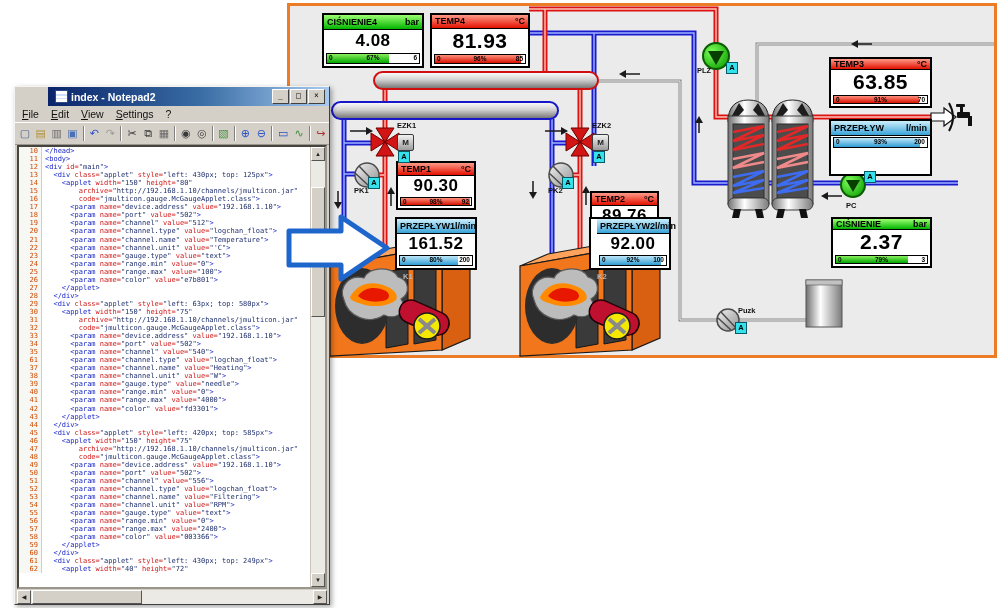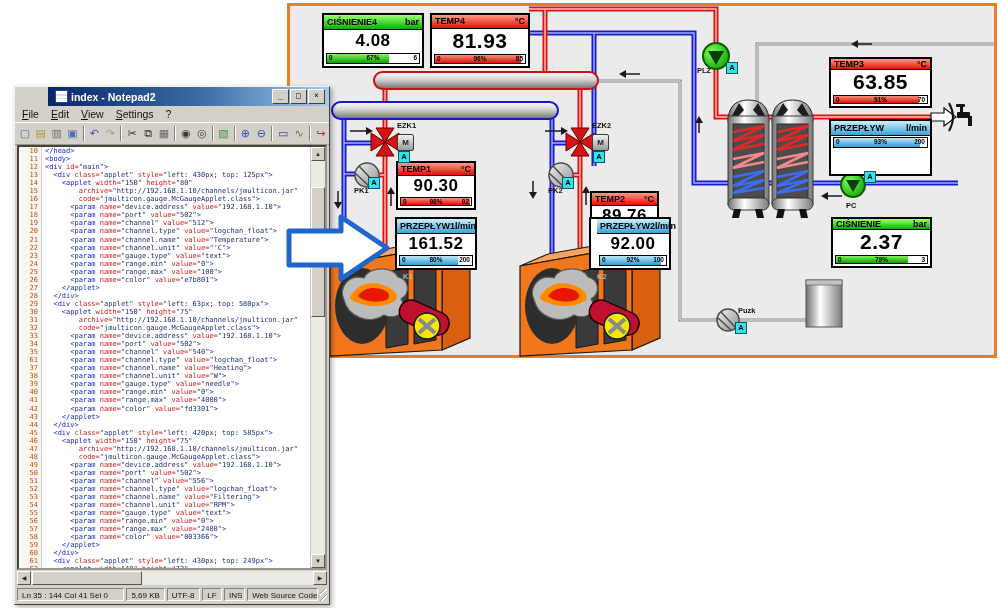--- a/index.html
+++ b/index.html
@@ -643,27 +643,18 @@
         <div class="sbtn">▲</div>
         <div id="vthumb"></div>
         <div class="sbtn" style="position:absolute;bottom:0">▼</div>
       </div>
     </div>
     <div id="hscroll">
       <div class="sbtn">◀</div>
       <div id="hthumb"></div>
       <div class="sbtn" style="position:absolute;right:0">▶</div>
     </div>
-    <div id="statusbar">
-      <span class="seg" style="width:168px">Ln 35 : 144   Col 41   Sel 0</span>
-      <span class="seg" style="width:56px">5,69 KB</span>
-      <span class="seg" style="width:48px">UTF-8</span>
-      <span class="seg" style="width:26px">LF</span>
-      <span class="seg" style="width:28px">INS</span>
-      <span class="seg" style="width:108px">Web Source Code</span>
-      <span id="grip"></span>
-    </div>
   </div>
 
   <svg id="callout" width="112" height="78" viewBox="0 0 112 78">
     <polygon points="5,21 57,21 57,7 103,38 57,69 57,55 5,55" fill="#ffffff" stroke="#1f66cc" stroke-width="5" stroke-linejoin="round"></polygon>
   </svg>
 </div>
 
 </body></html>

